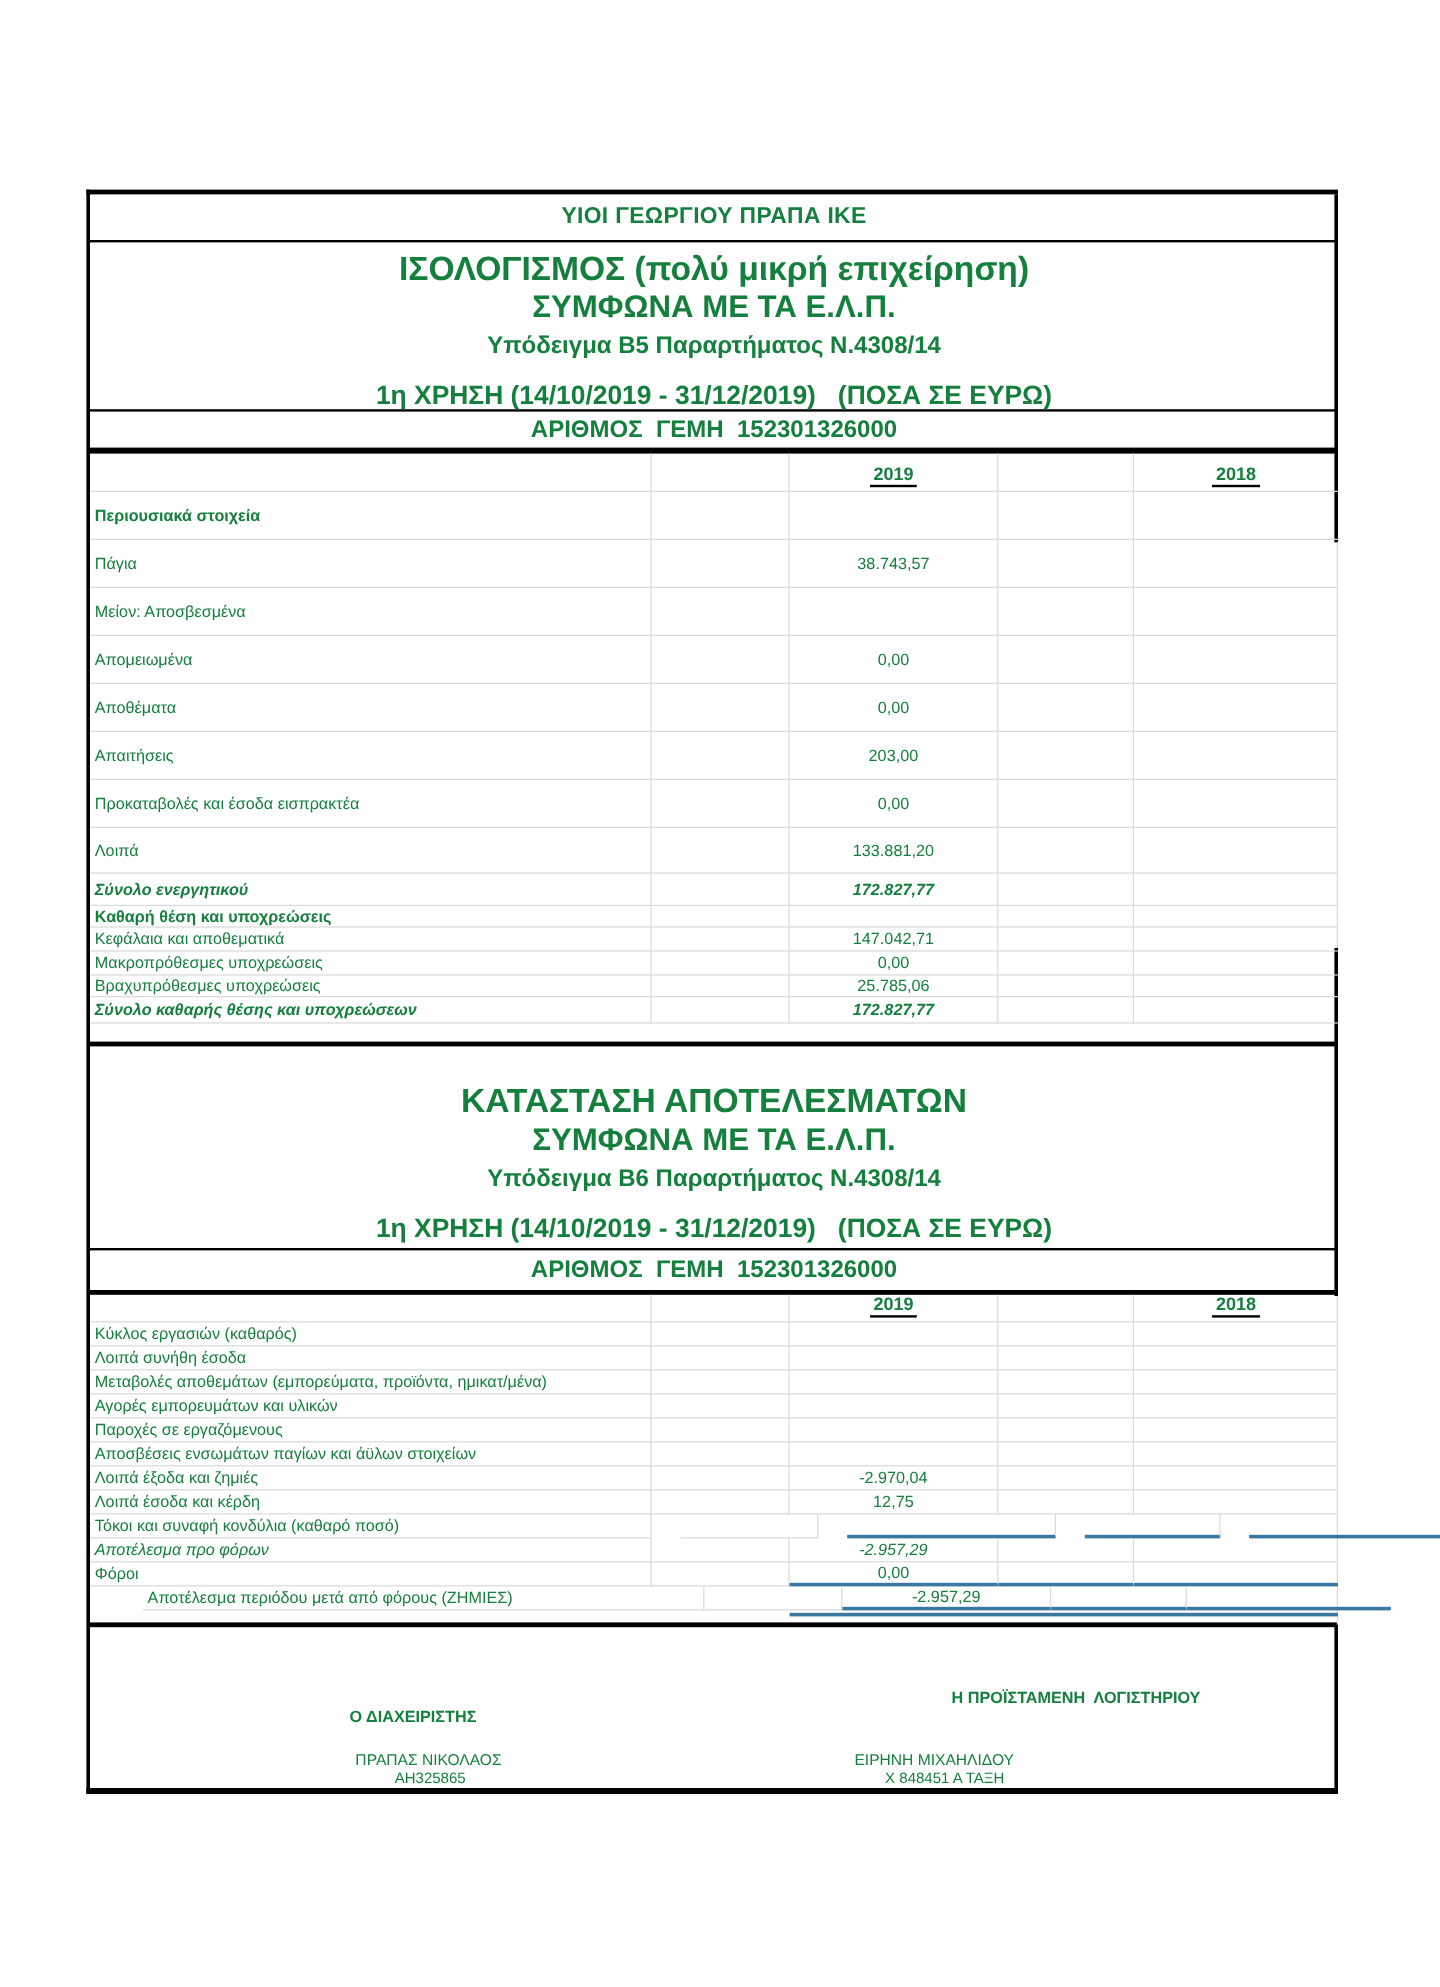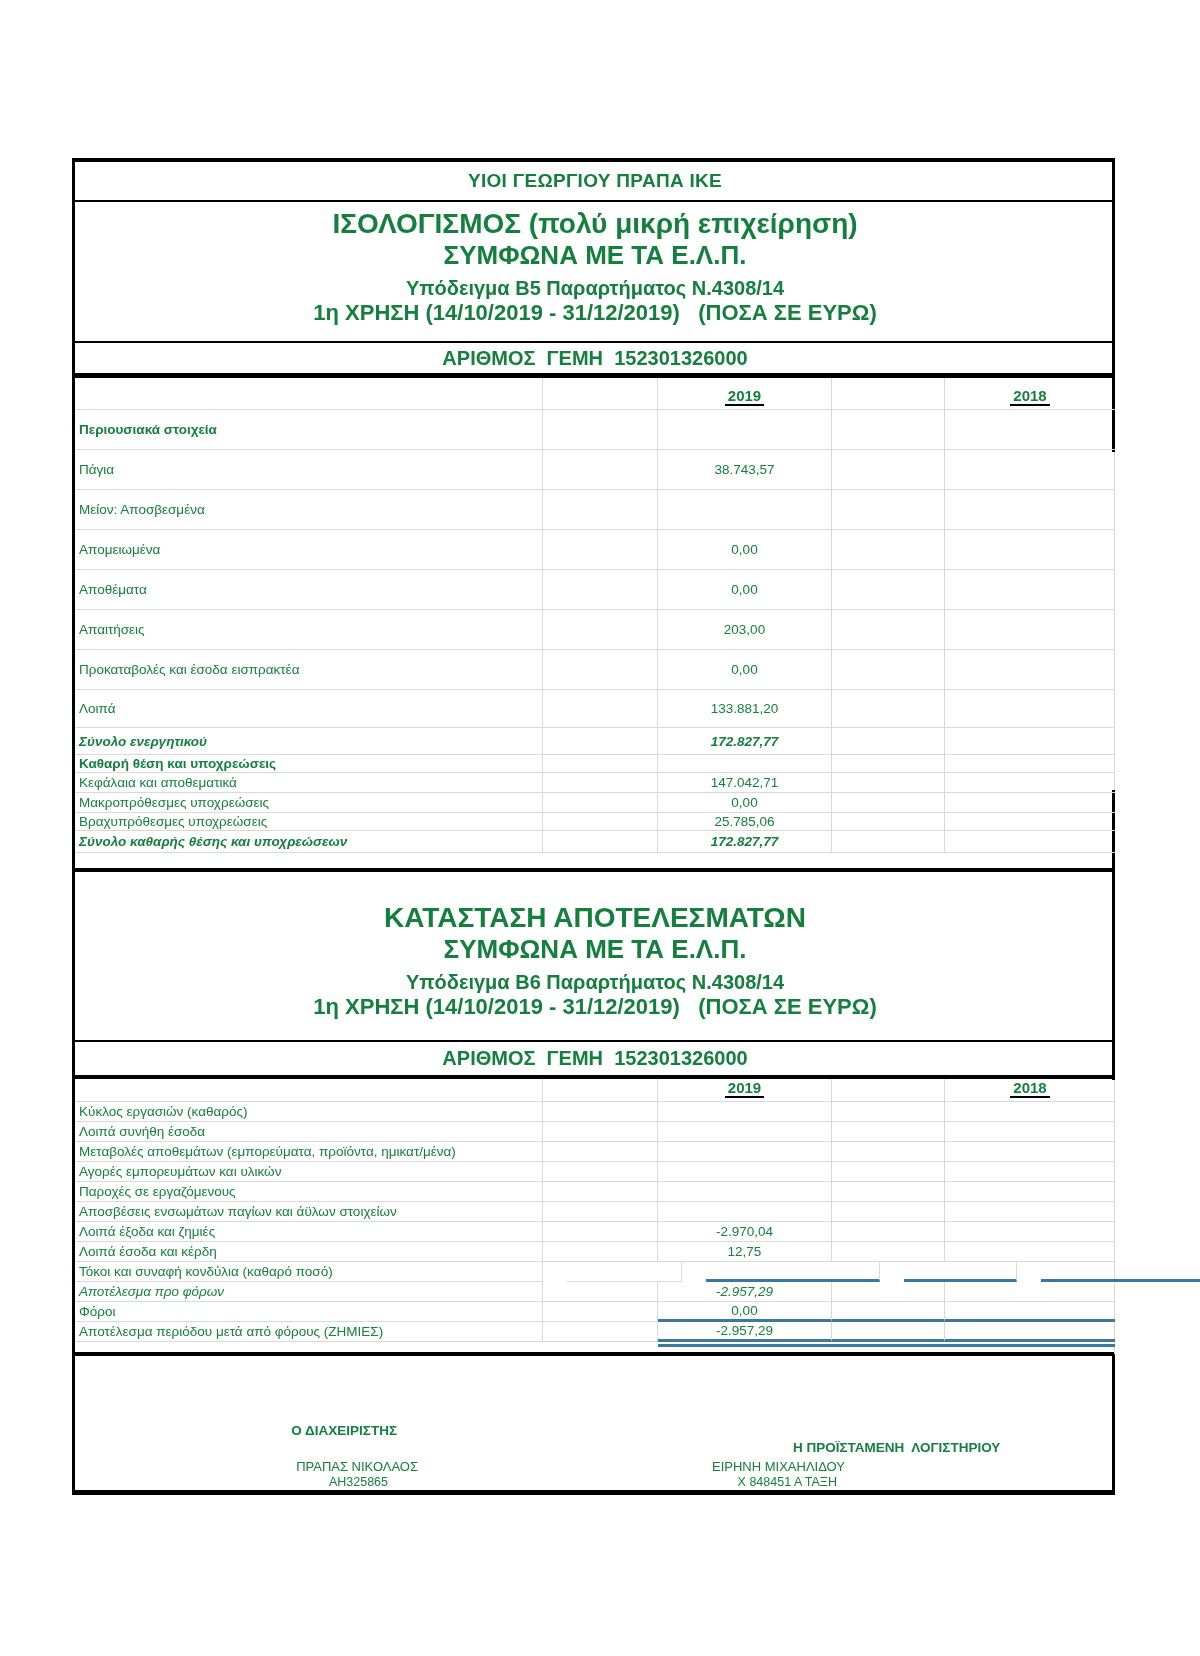--- a/index.html
+++ b/index.html
@@ -13,21 +13,21 @@
   
   .company-row{height:40px;box-sizing:border-box;border-bottom:2px solid #000;
                display:flex;align-items:center;justify-content:center;
                font-weight:bold;font-size:19px;letter-spacing:.3px;}
   .sec-head{box-sizing:border-box;border-bottom:2px solid #000;text-align:center;}
   .bs-head{height:141px;}
   .is-head{height:170px;}
   .t1{font-size:28px;font-weight:bold;line-height:32px;white-space:pre;}
   .t2{font-size:26px;font-weight:bold;line-height:30px;white-space:pre;}
   .t3{font-size:20px;font-weight:bold;line-height:24px;margin-top:6px;white-space:pre;}
-  .t4{font-size:22px;font-weight:bold;line-height:26px;margin-top:0;white-space:pre;}
+  .t4{font-size:22px;font-weight:bold;line-height:26px;margin-top:17px;white-space:pre;}
   .bs-head .t1{padding-top:6px;}
   .is-head .t1{padding-top:30px;}
   .gemi-row{box-sizing:border-box;text-align:center;font-weight:bold;font-size:20px;white-space:pre;}
   .gemi-1{height:35px;border-bottom:5px solid #000;line-height:30px;}
   .gemi-2{height:37px;border-bottom:4px solid #000;line-height:33px;}
   
   .fin-table{position:relative;width:1040px;}
   .trow{display:grid;grid-template-columns:468px 115px 174px 113px 170px;box-sizing:border-box;}
   .cell{box-sizing:border-box;display:flex;align-items:center;overflow:hidden;font-size:13.5px;}
   .lbl{justify-content:flex-start;padding-left:4px;white-space:nowrap;}
@@ -279,36 +279,36 @@
           <div class="cell sp vr gray-b"></div>
           <div class="cell val gray-b "></div>
         </div>
         <div class="trow" style="height: 20px;">
           <div class="cell lbl vr gray-b ">Φόροι</div>
           <div class="cell sp vr gray-b"></div>
           <div class="cell val vr blue-b ">0,00</div>
           <div class="cell sp vr blue-b"></div>
           <div class="cell val blue-b "></div>
         </div>
-        <div class="trow" style="height: 20px;">
+        <div class="trow" style="height: 20px; padding-left: 44px;">
           <div class="cell lbl vr gray-b ">Αποτέλεσμα περιόδου μετά από φόρους  (ΖΗΜΙΕΣ)</div>
           <div class="cell sp vr gray-b"></div>
           <div class="cell val vr blue-b ">-2.957,29</div>
           <div class="cell sp vr blue-b"></div>
           <div class="cell val blue-b "></div>
         </div>
         <div class="dbl-line" style="top: 265px;"></div>
       </div>
 
     <div class="post-gap"></div>
     <div class="thickline"></div>
 
     <div class="sig">
       <div class="sig-title" style="left:150px;top:67px;width:172px;">Ο ΔΙΑΧΕΙΡΙΣΤΗΣ</div>
-      <div class="sig-title" style="left:718px;top:84px;width:200px;">Η ΠΡΟΪΣΤΑΜΕΝΗ  ΛΟΓΙΣΤΗΡΙΟΥ</div>
+      <div class="sig-title" style="left:718px;top:51px;width:200px;">Η ΠΡΟΪΣΤΑΜΕΝΗ  ΛΟΓΙΣΤΗΡΙΟΥ</div>
       <div class="sig-name" style="left:143px;top:103px;width:200px;">ΠΡΑΠΑΣ ΝΙΚΟΛΑΟΣ</div>
       <div class="sig-id" style="left:113px;top:119px;width:200px;">ΑΗ325865</div>
       <div class="sig-name" style="left:570px;top:103px;width:200px;">ΕΙΡΗΝΗ ΜΙΧΑΗΛΙΔΟΥ</div>
       <div class="sig-id" style="left:562px;top:119px;width:200px;">Χ 848451 Α ΤΑΞΗ</div>
     </div>
 
   </div>
 </div>
 
 </body></html>

